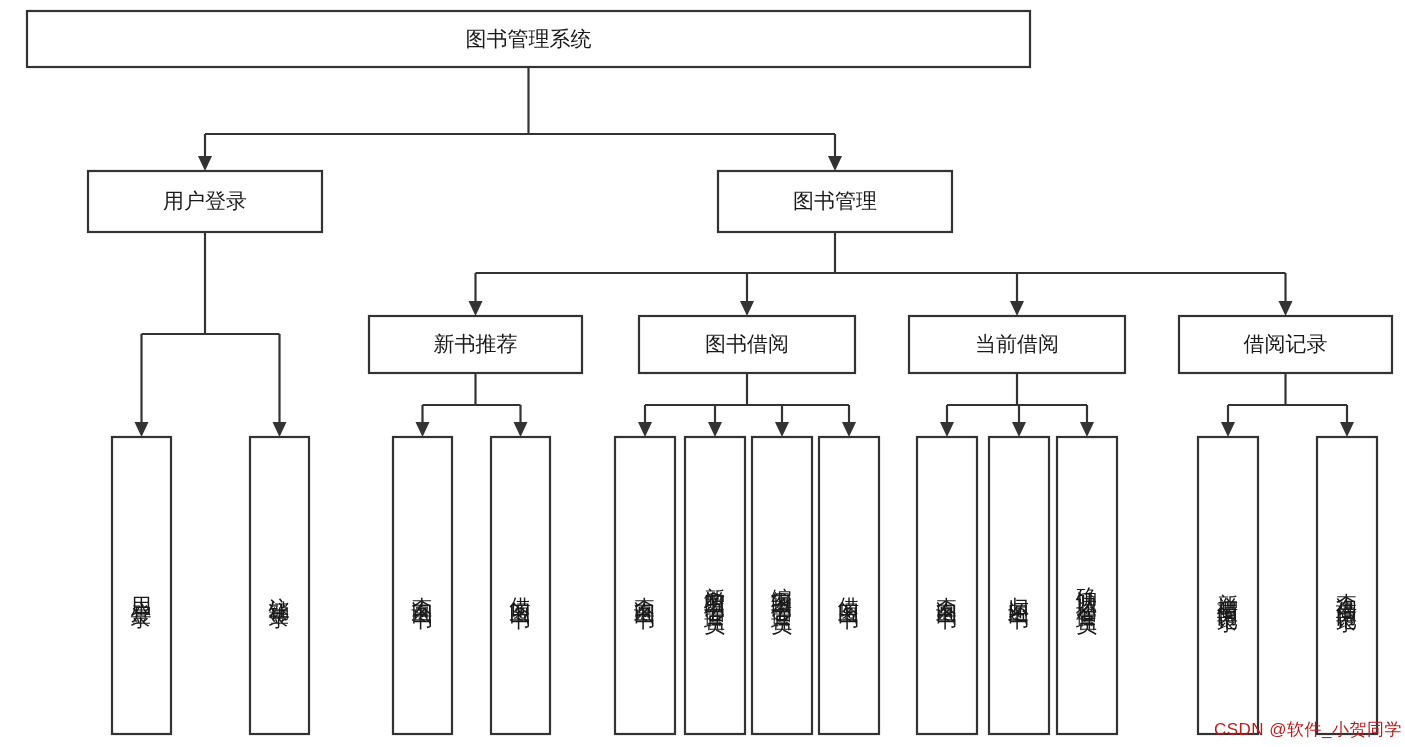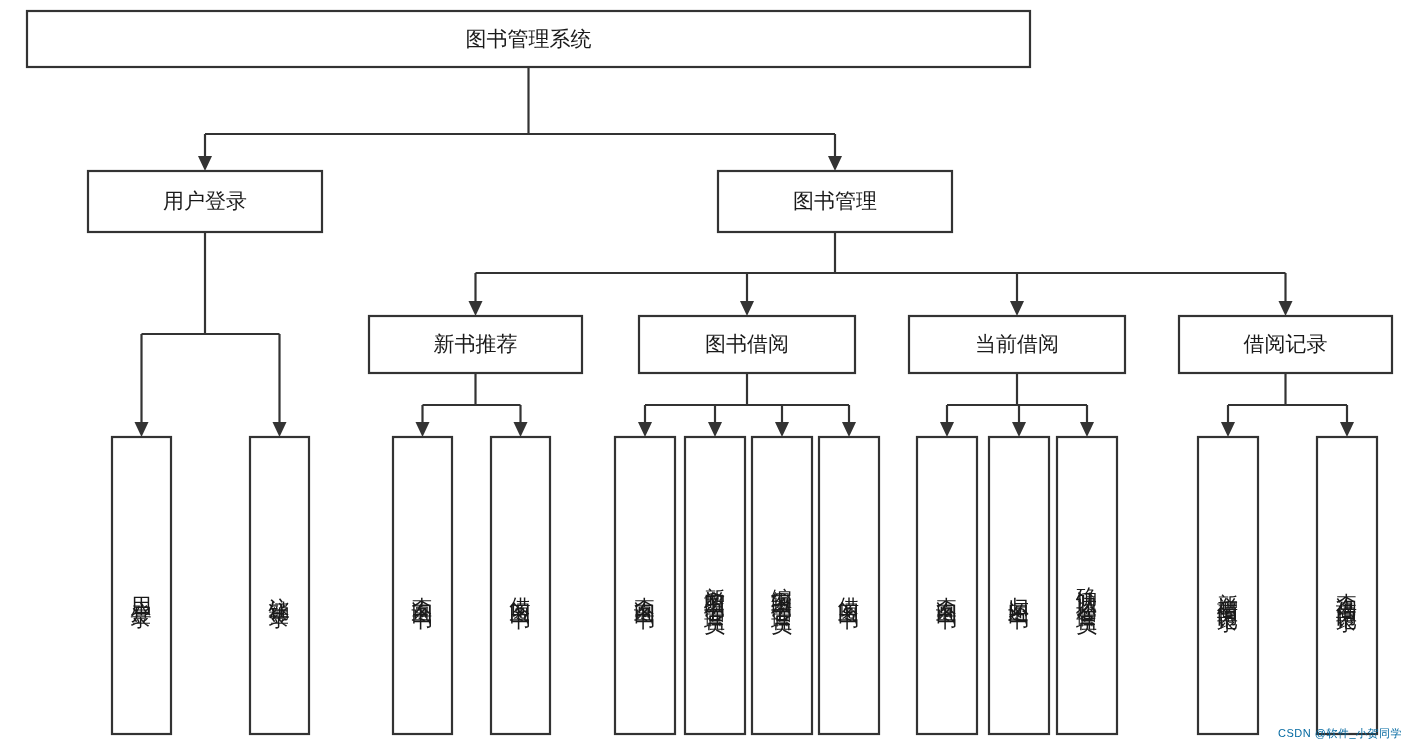--- a/index.html
+++ b/index.html
@@ -45,22 +45,22 @@
   }
   .arrow-head {
     fill: #333333;
     stroke: none;
   }
   .watermark {
     position: absolute;
     right: 10px;
     bottom: 6px;
     font-family: "Liberation Sans", "DejaVu Sans", sans-serif;
-    font-size: 11px;
-    color: #0369a1;
+    font-size: 17px;
+    color: #b91c1c;
     white-space: nowrap;
     letter-spacing: 0.5px;
     pointer-events: none;
   }
   
   .vtext-wrap {
     position: absolute;
     display: flex;
     align-items: flex-start;
     justify-content: center;

